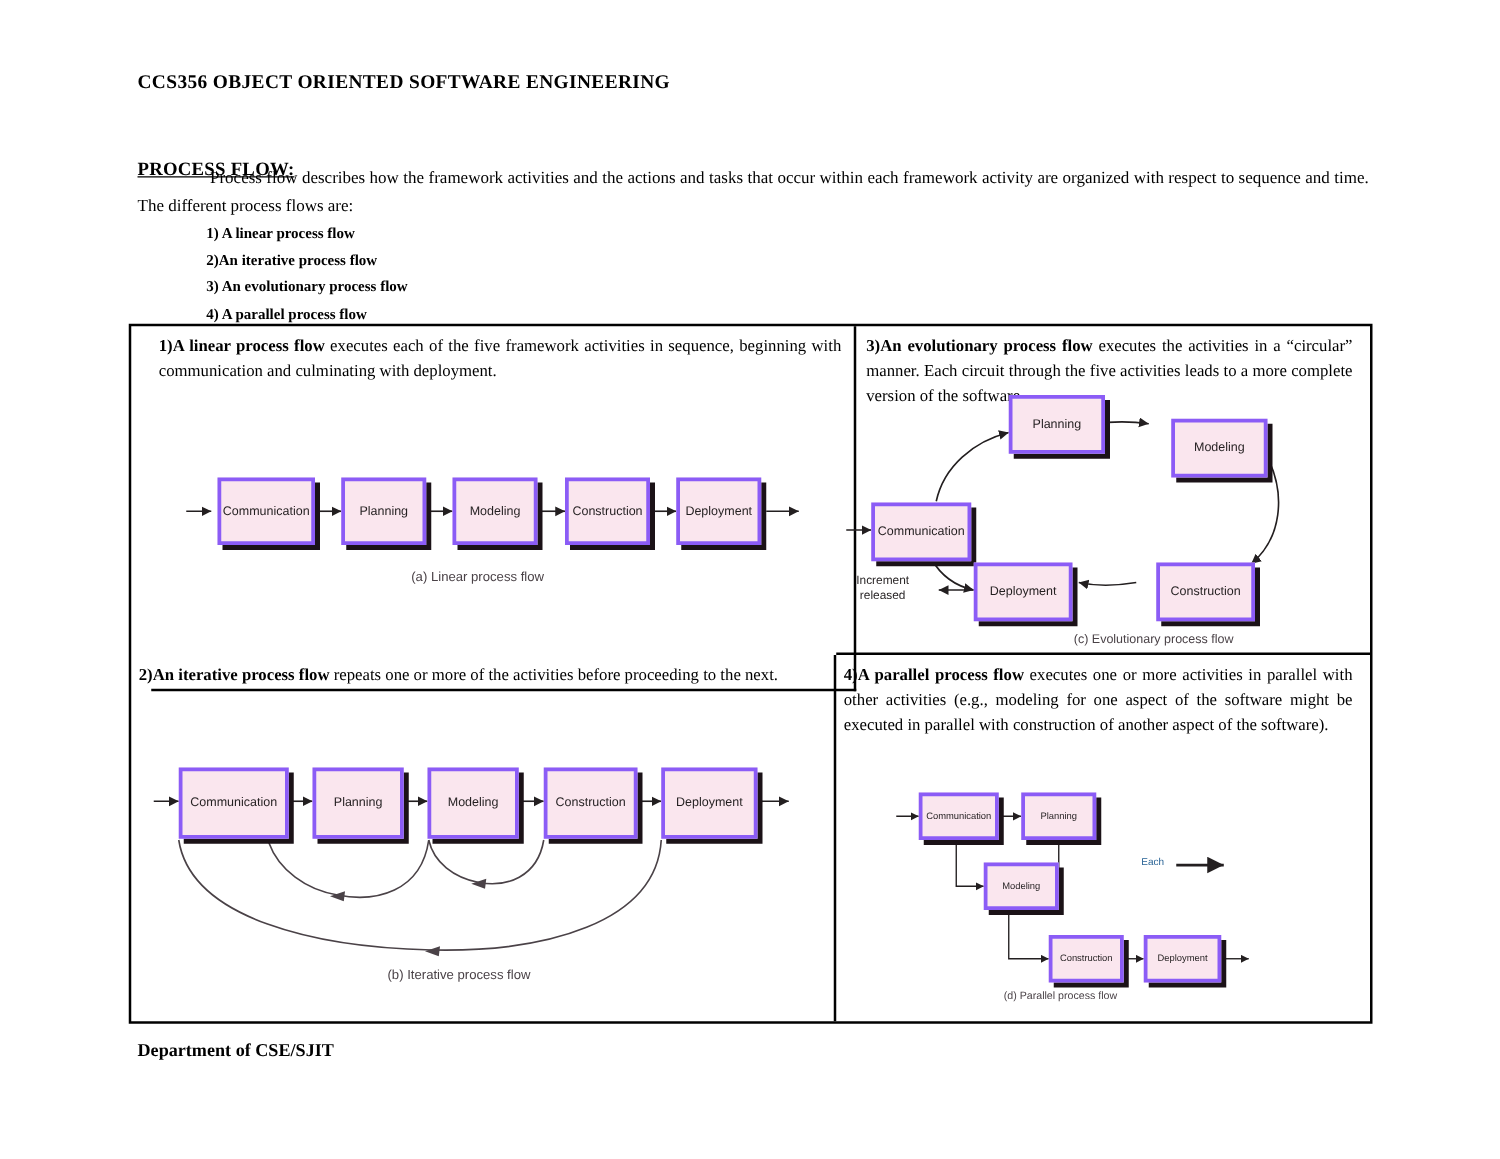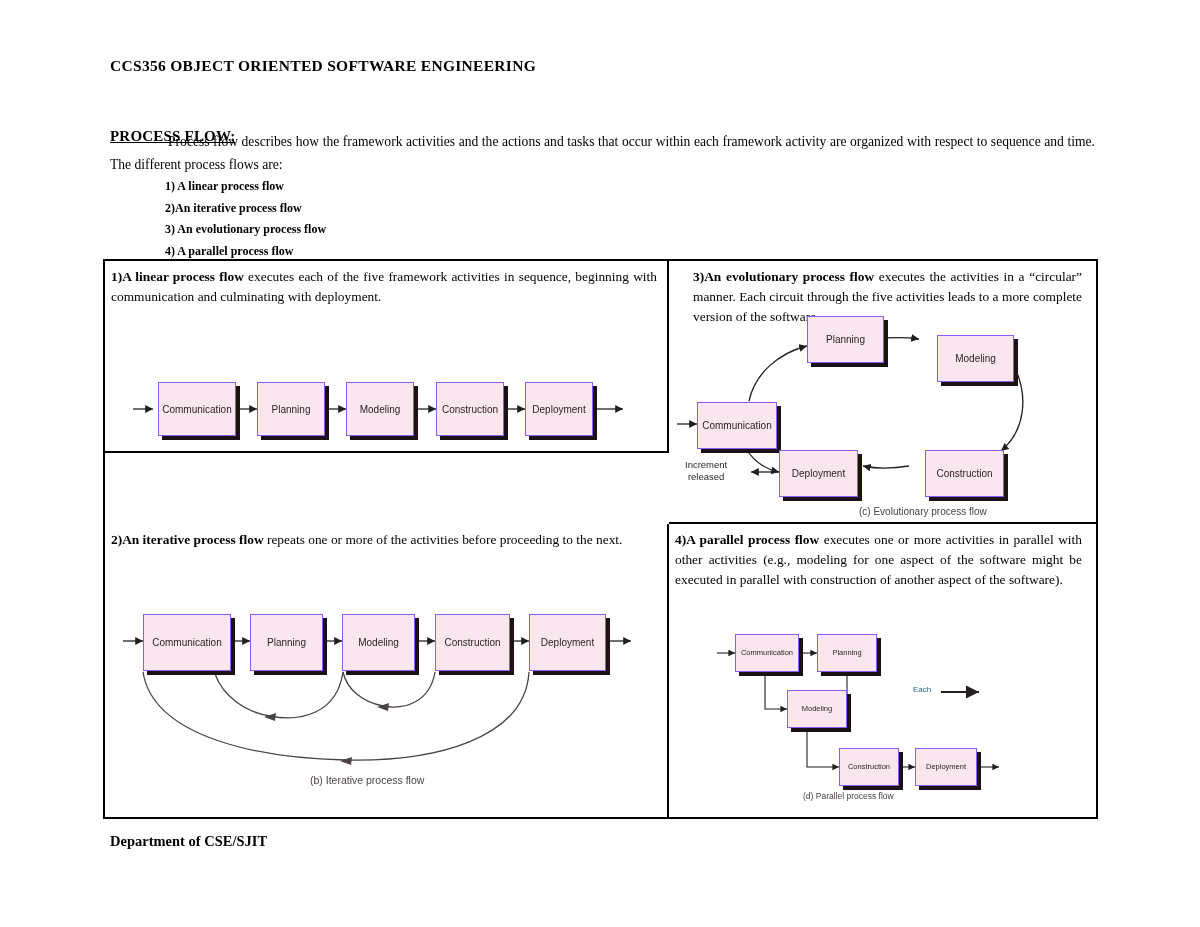--- a/index.html
+++ b/index.html
@@ -70,21 +70,21 @@
     width: 995px;
     height: 560px;
     border: 2px solid #000;
     box-sizing: border-box;
   }
   .cell {
     position: absolute;
     box-sizing: border-box;
     overflow: hidden;
   }
-  .cell-tl { left: 0;     top: 0;     width: 564px; height: 192px; border-right: 2px solid #000; border-bottom: 2px solid #000; }
+  .cell-tl { left: 16px;     top: 0;     width: 564px; height: 292px; border-right: 2px solid #000; border-bottom: 2px solid #000; }
   .cell-tr { left: 564px; top: 0;     width: 427px; height: 263px; border-bottom: 2px solid #000; padding-left: 18px; }
   .cell-bl { left: 0;     top: 263px; width: 564px; height: 293px; border-right: 2px solid #000; }
   .cell-br { left: 564px; top: 263px; width: 427px; height: 293px; }
 
   .cell-text {
     padding: 6px 10px 0 6px;
     font-size: 13.4px;
     line-height: 20px;
     text-align: justify;
   }
@@ -130,21 +130,21 @@
     font-family: "Liberation Sans", sans-serif;
     font-size: 12.5px;
     font-weight: bold;
     color: #231f20;
   }
 
   
   .pbox {
     position: absolute;
     background: #fae6ee;
-    border: 1px solid #8b5cf6;
+    border: 3px solid #8b5cf6;
     box-shadow: 4px 4px 0 0 #1b1217;
     box-sizing: border-box;
     display: flex;
     align-items: center;
     justify-content: center;
     font-family: "Liberation Sans", sans-serif;
     color: #231f20;
     text-align: center;
     line-height: 1.1;
   }

